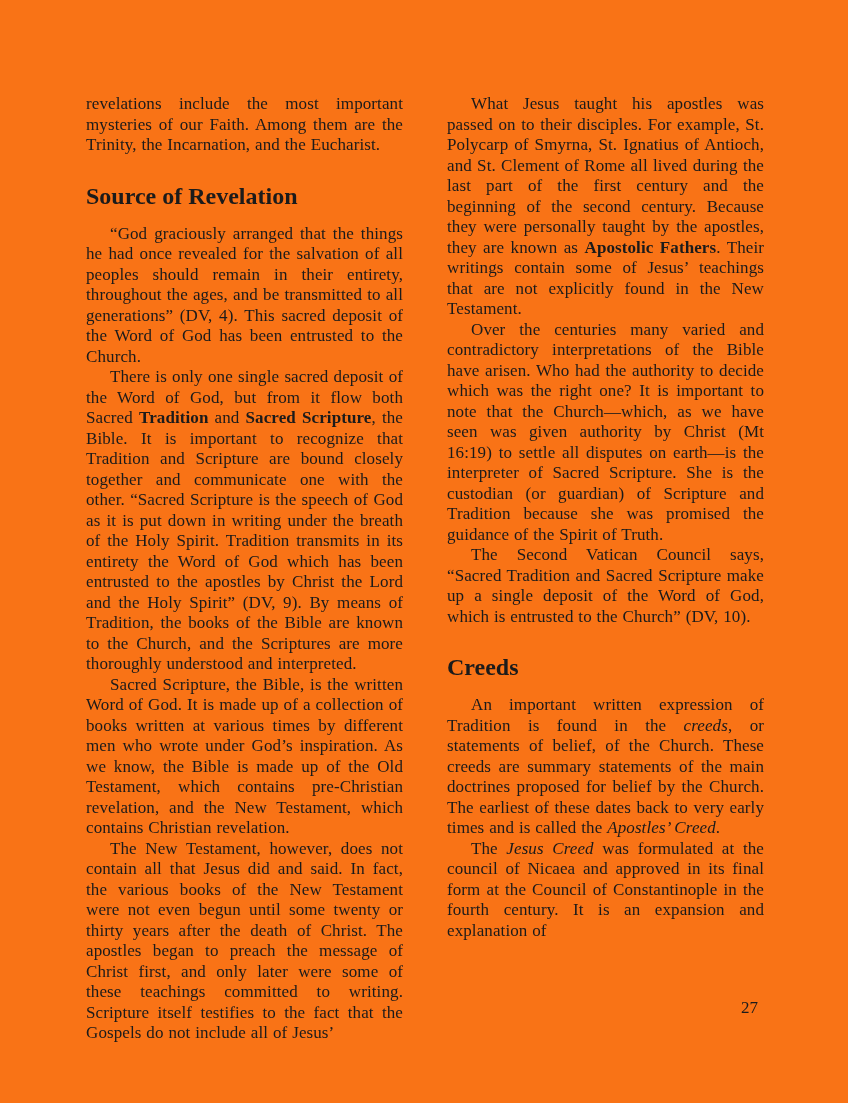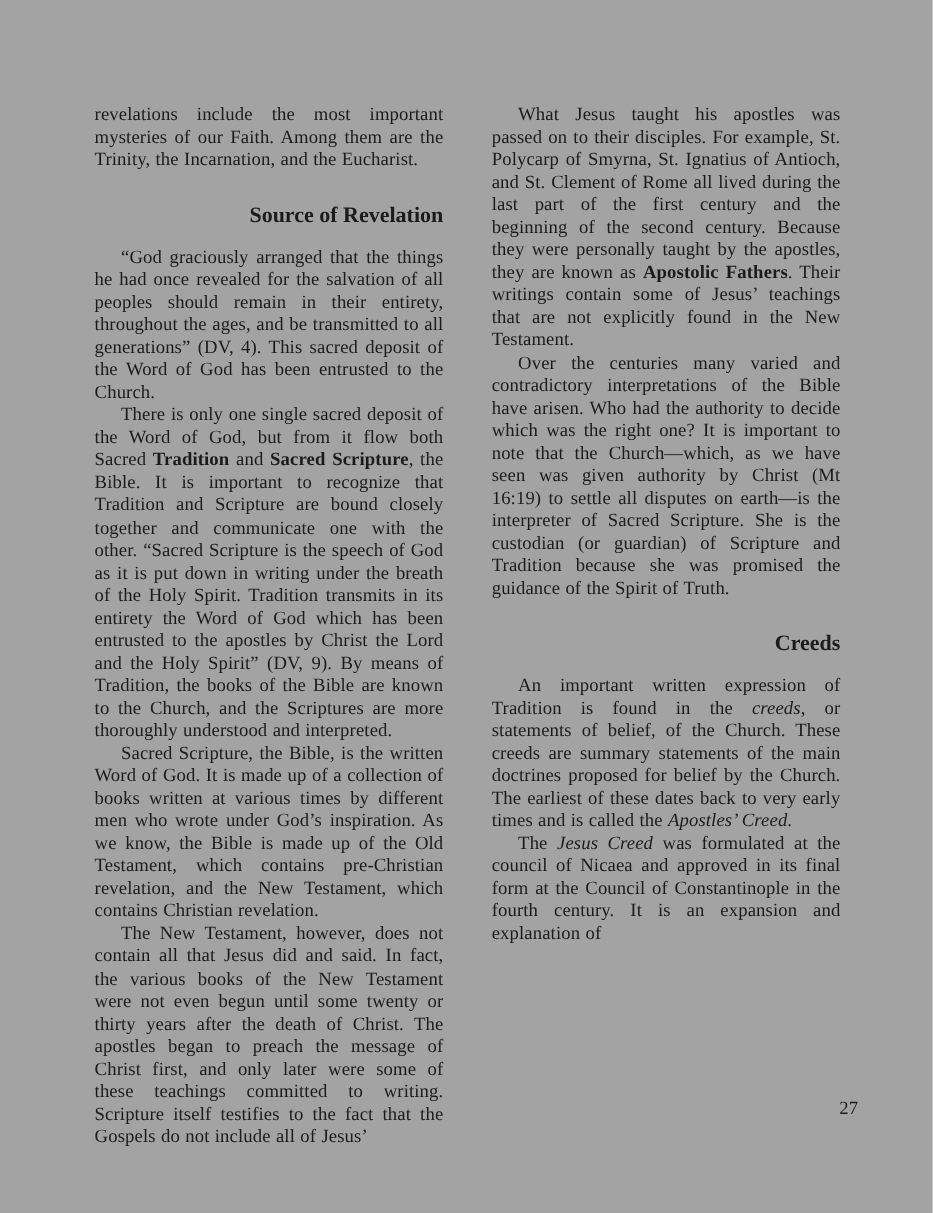--- a/index.html
+++ b/index.html
@@ -4,21 +4,21 @@
 <style>
   html, body {
     margin: 0;
     padding: 0;
     background: #ffffff;
   }
   .page {
     position: relative;
     width: 848px;
     height: 1103px;
-    background: #a3a3a3;
+    background: #f97316;
     overflow: hidden;
     font-family: "Liberation Serif", serif;
     color: #1b1b1b;
   }
   .columns {
     position: absolute;
     left: 86px;
     top: 94px;
     width: 678px;
     display: flex;
@@ -33,51 +33,52 @@
     font-size: 17px;
     line-height: 20.5px;
     text-align: justify;
     letter-spacing: 0.1px;
     word-spacing: 0.5px;
   }
   .para.indent {
     text-indent: 24px;
   }
   .heading {
-    text-align: right;
+    text-align: left;
     font-weight: bold;
-    font-size: 20px;
+    font-size: 24px;
     line-height: 22px;
     margin: 29px 0 17px 0;
   }
   .b { font-weight: bold; }
   .i { font-style: italic; }
   .page-number {
     position: absolute;
     top: 998px;
-    right: 68px;
+    right: 90px;
     font-size: 17px;
     line-height: 20px;
   }
 </style>
 </head>
 <body>
 
 <div class="page">
   <div class="columns">
     <div class="col">
         <p class="para"><span>revelations include the most important mysteries of our Faith. Among them are the Trinity, the Incarnation, and the Eucharist.</span></p>
         <div class="heading">Source of Revelation</div>
         <p class="para indent"><span>“God graciously arranged that the things he had once revealed for the salvation of all peoples should remain in their entirety, throughout the ages, and be transmitted to all generations” (DV, 4). This sacred deposit of the Word of God has been entrusted to the Church.</span></p>
         <p class="para indent"><span>There is only one single sacred deposit of the Word of God, but from it flow both Sacred </span><span class="b">Tradition</span><span> and </span><span class="b">Sacred Scripture</span><span>, the Bible. It is important to recognize that Tradition and Scripture are bound closely together and communicate one with the other. “Sacred Scripture is the speech of God as it is put down in writing under the breath of the Holy Spirit. Tradition transmits in its entirety the Word of God which has been entrusted to the apostles by Christ the Lord and the Holy Spirit” (DV, 9). By means of Tradition, the books of the Bible are known to the Church, and the Scriptures are more thoroughly understood and interpreted.</span></p>
         <p class="para indent"><span>Sacred Scripture, the Bible, is the written Word of God. It is made up of a collection of books written at various times by different men who wrote under God’s inspiration. As we know, the Bible is made up of the Old Testament, which contains pre-Christian revelation, and the New Testament, which contains Christian revelation.</span></p>
         <p class="para indent"><span>The New Testament, however, does not contain all that Jesus did and said. In fact, the various books of the New Testament were not even begun until some twenty or thirty years after the death of Christ. The apostles began to preach the message of Christ first, and only later were some of these teachings committed to writing. Scripture itself testifies to the fact that the Gospels do not include all of Jesus’</span></p>
       </div>
     <div class="col">
         <p class="para indent"><span>What Jesus taught his apostles was passed on to their disciples. For example, St. Polycarp of Smyrna, St. Ignatius of Antioch, and St. Clement of Rome all lived during the last part of the first century and the beginning of the second century. Because they were personally taught by the apostles, they are known as </span><span class="b">Apostolic Fathers</span><span>. Their writings contain some of Jesus’ teachings that are not explicitly found in the New Testament.</span></p>
         <p class="para indent"><span>Over the centuries many varied and contradictory interpretations of the Bible have arisen. Who had the authority to decide which was the right one? It is important to note that the Church—which, as we have seen was given authority by Christ (Mt 16:19) to settle all disputes on earth—is the interpreter of Sacred Scripture. She is the custodian (or guardian) of Scripture and Tradition because she was promised the guidance of the Spirit of Truth.</span></p>
+        <p class="para indent"><span>The Second Vatican Council says, “Sacred Tradition and Sacred Scripture make up a single deposit of the Word of God, which is entrusted to the Church” (DV, 10).</span></p>
         <div class="heading">Creeds</div>
         <p class="para indent"><span>An important written expression of Tradition is found in the </span><span class="i">creeds</span><span>, or statements of belief, of the Church. These creeds are summary statements of the main doctrines proposed for belief by the Church. The earliest of these dates back to very early times and is called the </span><span class="i">Apostles’ Creed</span><span>.</span></p>
         <p class="para indent"><span>The </span><span class="i">Jesus Creed</span><span> was formulated at the council of Nicaea and approved in its final form at the Council of Constantinople in the fourth century. It is an expansion and explanation of</span></p>
       </div>
   </div>
   <div class="page-number">27</div>
 </div>
 
 </body></html>

